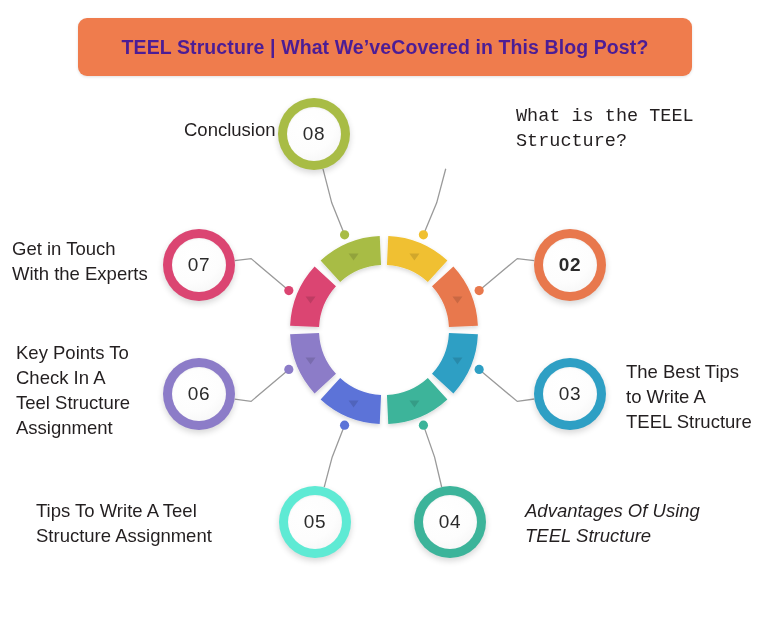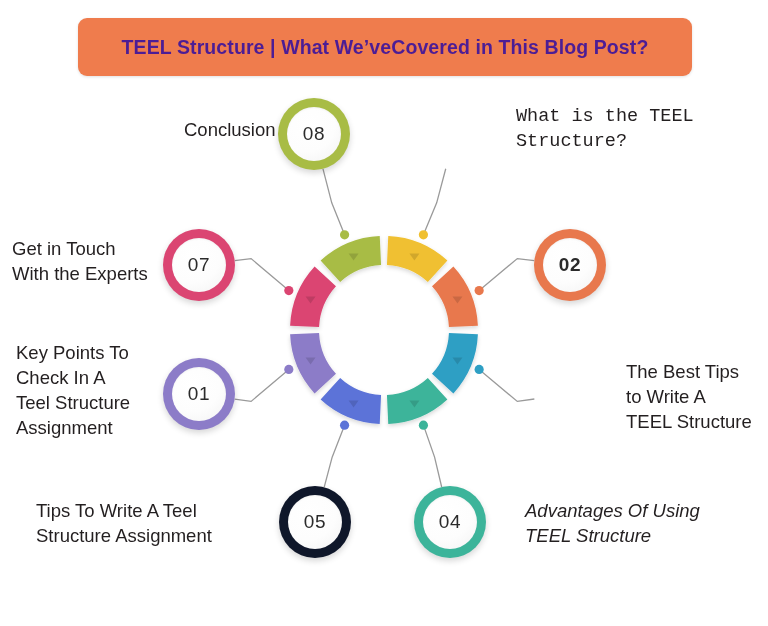--- a/index.html
+++ b/index.html
@@ -181,33 +181,38 @@
         <path d="M -5 -3 L 5 -3 L 0 4 Z" transform="translate(310.5515771653527 299.5766671269754)" fill="#000000" opacity="0.13"></path>
         <path d="M -5 -3 L 5 -3 L 0 4 Z" transform="translate(353.5766671269754 256.5515771653527)" fill="#000000" opacity="0.13"></path>
       </g>
   </svg>
 
   <div class="node-circle" id="circle-02" style="background: rgb(232, 120, 77); font-weight: bold;">
     <div class="inner">
       <span class="num">02</span>
     </div>
   </div>
+  <div class="node-circle" id="circle-03" style="background: rgb(46, 159, 196);">
+    <div class="inner">
+      <span class="num">03</span>
+    </div>
+  </div>
   <div class="node-circle" id="circle-04" style="background: rgb(60, 180, 154);">
     <div class="inner">
       <span class="num">04</span>
     </div>
   </div>
-  <div class="node-circle" id="circle-05" style="background: #0f172a;">
+  <div class="node-circle" id="circle-05" style="background: #5eead4;">
     <div class="inner">
       <span class="num">05</span>
     </div>
   </div>
   <div class="node-circle" id="circle-06" style="background: rgb(140, 124, 200);">
     <div class="inner">
-      <span class="num">01</span>
+      <span class="num">06</span>
     </div>
   </div>
   <div class="node-circle" id="circle-07" style="background: rgb(219, 69, 114);">
     <div class="inner">
       <span class="num">07</span>
     </div>
   </div>
   <div class="node-circle" id="circle-08" style="background: rgb(168, 188, 69);">
     <div class="inner">
       <span class="num">08</span>

